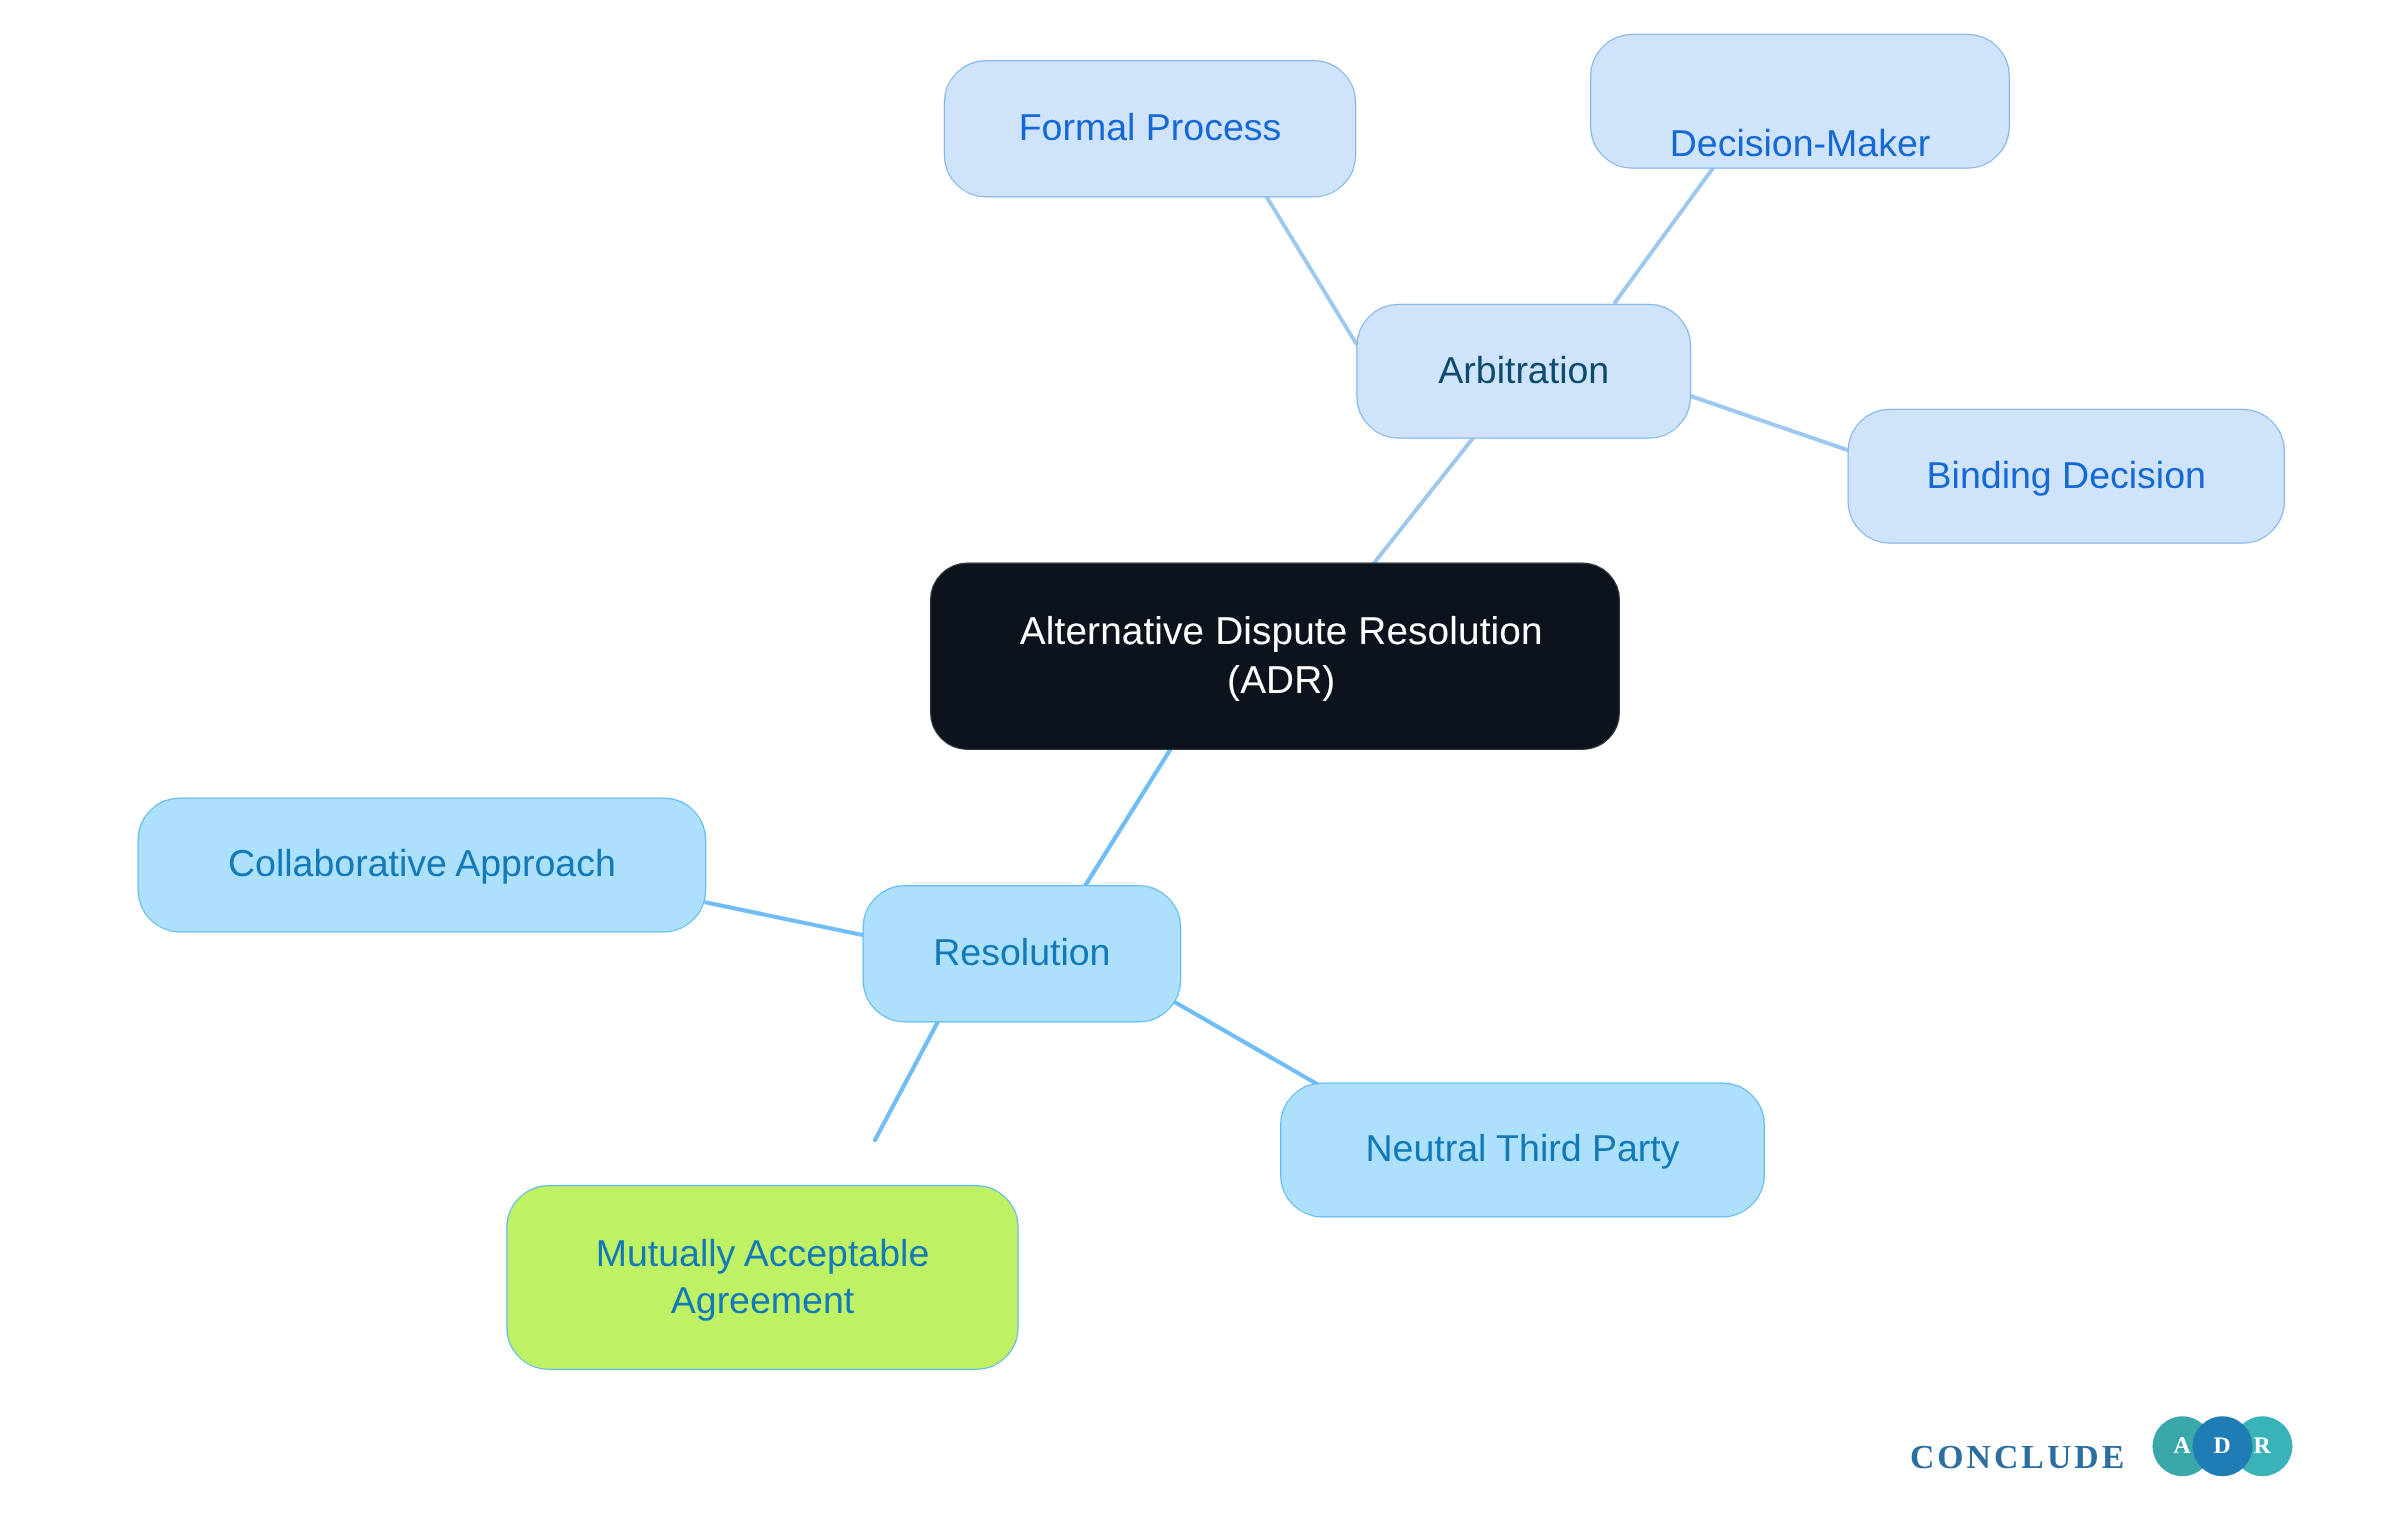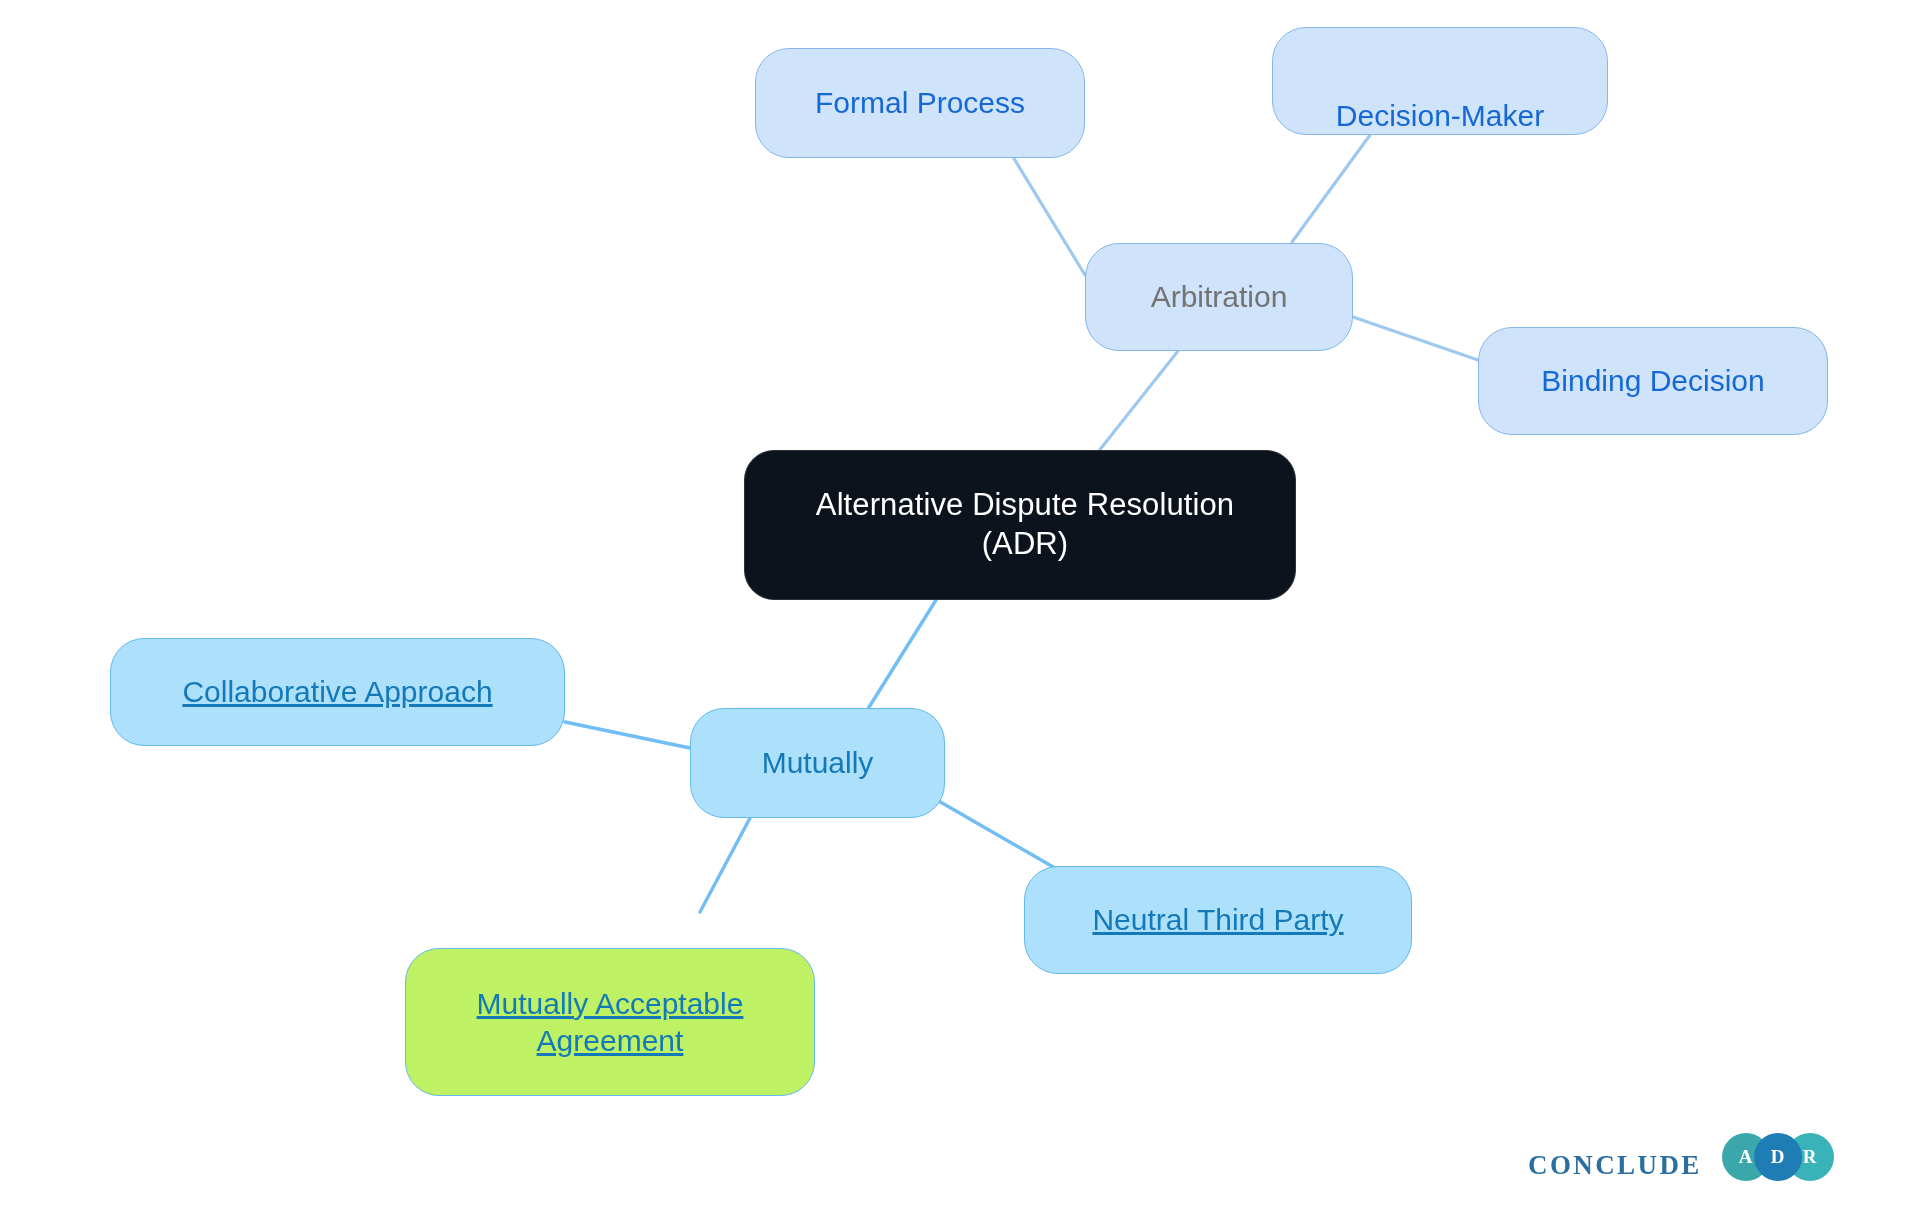--- a/index.html
+++ b/index.html
@@ -64,21 +64,20 @@
     background: #ace0fb;
     border: 1.6px solid #64b9ef;
     color: #1379b8;
     font-size: 30px;
   }
   .node-leaf-b {
     background: #ace0fb;
     border: 1.6px solid #64b9ef;
     color: #1a7ebd;
     font-size: 30px;
-    text-decoration: underline;
   }
   .node-inner {
     padding: 0 8px;
   }
 
   
   #logo {
     position: absolute;
     left: 1528px;
     top: 1133px;
@@ -140,39 +139,39 @@
   </div>
 
   <div class="node node-leaf-a" style="left: 1272px; top: 27px; width: 336px; height: 108px; background: rgb(207, 228, 251); border-color: rgb(132, 182, 236); color: rgb(22, 105, 212); align-items: flex-end;">
     <span class="node-inner">Decision-Maker</span>
   </div>
 
   <div class="node node-leaf-a" style="left: 1478px; top: 327px; width: 350px; height: 108px; background: rgb(207, 228, 251); border-color: rgb(132, 182, 236); color: rgb(22, 105, 212); text-align: right;">
     <span class="node-inner">Binding Decision</span>
   </div>
 
-  <div class="node node-branch-a" style="left: 1085px; top: 243px; width: 268px; height: 108px; background: rgb(207, 228, 251); border-color: rgb(132, 182, 236); color: #737373;">
+  <div class="node node-branch-a" style="left: 1085px; top: 243px; width: 268px; height: 108px; background: rgb(207, 228, 251); border-color: rgb(132, 182, 236); color: #0c4a6e;">
     <span class="node-inner">Arbitration</span>
   </div>
 
   <div class="node node-leaf-b" style="left: 110px; top: 638px; width: 455px; height: 108px; background: rgb(172, 224, 251); border-color: rgb(100, 185, 239); color: rgb(19, 121, 184);">
     <span class="node-inner">Collaborative Approach</span>
   </div>
 
   <div class="node node-leaf-b" style="left: 405px; top: 948px; width: 410px; height: 148px; background: #bef264; border-color: rgb(100, 185, 239); color: rgb(19, 121, 184);">
     <span class="node-inner">Mutually Acceptable
 Agreement</span>
   </div>
 
   <div class="node node-leaf-b" style="left: 1000px; top: 866px; width: 388px; height: 108px; background: rgb(172, 224, 251); border-color: rgb(100, 185, 239); color: rgb(19, 121, 184); margin-left: 24px;">
     <span class="node-inner">Neutral Third Party</span>
   </div>
 
   <div class="node node-branch-b" style="left: 690px; top: 708px; width: 255px; height: 110px; background: rgb(172, 224, 251); border-color: rgb(100, 185, 239); color: rgb(19, 121, 184);">
-    <span class="node-inner">Mutually</span>
+    <span class="node-inner">Resolution</span>
   </div>
 
   <div class="node node-root" style="left: 744px; top: 450px; width: 552px; height: 150px; background: rgb(13, 19, 28); color: rgb(255, 255, 255);">
     <span class="node-inner">Alternative Dispute Resolution
 (ADR)</span>
   </div>
 
   <div id="logo">
     <span id="logo-word" style="color: rgb(42, 111, 160);">CONCLUDE</span>
     <span id="logo-marks">

